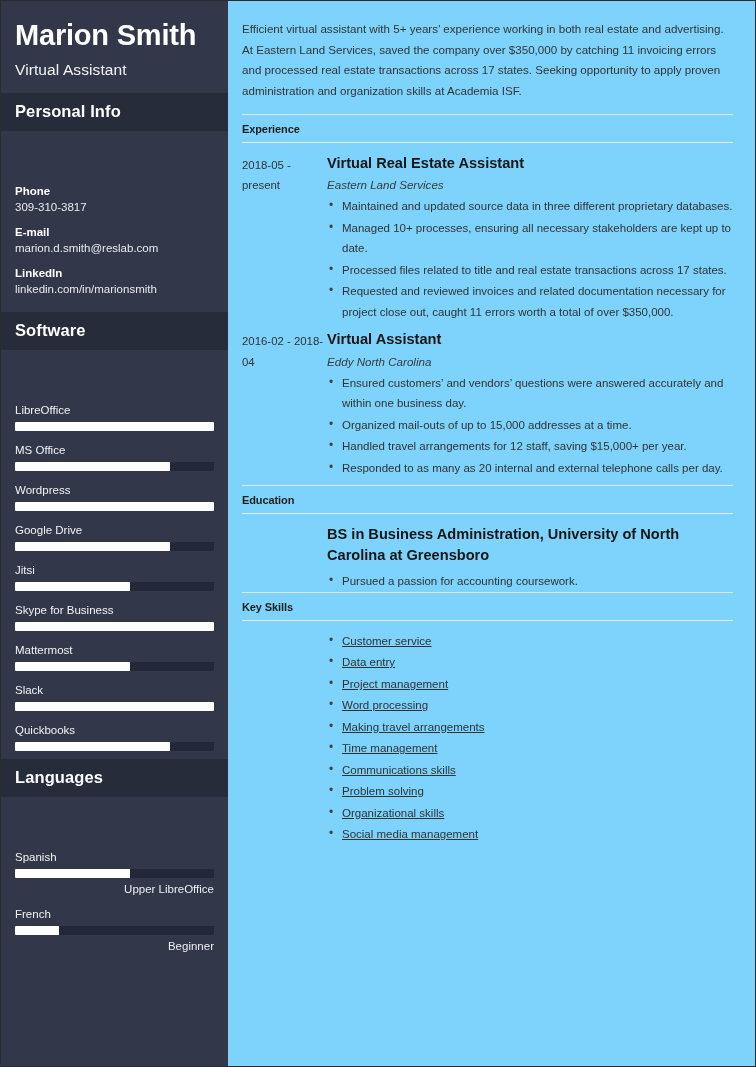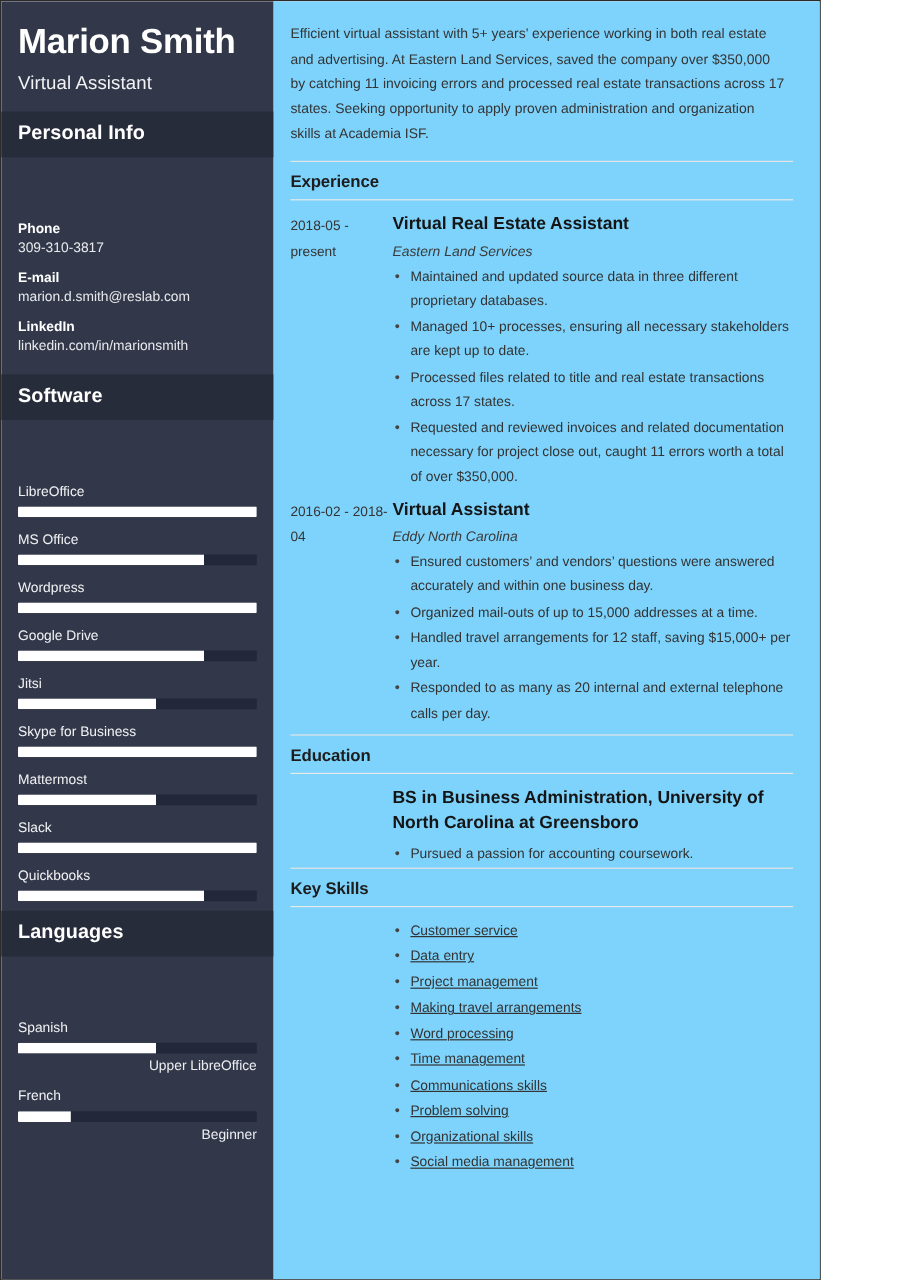--- a/index.html
+++ b/index.html
@@ -5,21 +5,21 @@
 <style>
   * { box-sizing: border-box; margin: 0; padding: 0; }
 
   html, body {
     background: #ffffff;
     font-family: "Liberation Sans", sans-serif;
   }
 
   .page {
     position: relative;
-    width: 684px;
+    width: 756px;
     height: 1067px;
     background: #ffffff;
     border: 1px solid #2b2b2b;
     display: flex;
     overflow: hidden;
   }
 
   
   .sidebar {
     width: 227px;
@@ -113,21 +113,21 @@
 
   .summary {
     font-size: 11.6px;
     line-height: 1.78;
     color: #343434;
     margin-bottom: 12px;
     padding-right: 6px;
   }
 
   .section-head {
-    font-size: 14px;
+    font-size: 11px;
     font-weight: bold;
     color: #1d1d1d;
     padding: 8px 0 7px 0;
     border-top: 1px solid #e4e4e4;
     border-bottom: 1px solid #e9e9e9;
     margin-bottom: 10px;
     letter-spacing: -0.1px;
   }
 
   .entry { display: flex; margin-bottom: 6px; }
@@ -329,22 +329,22 @@
             <li>Pursued a passion for accounting coursework.</li>
           </ul>
         </div>
       </div>
 
     <div class="section-head">Key Skills</div>
     <ul class="bullets skills-list" id="skills-list">
         <li>Customer service</li>
         <li>Data entry</li>
         <li>Project management</li>
+        <li>Word processing</li>
         <li>Making travel arrangements</li>
-        <li>Word processing</li>
         <li>Time management</li>
         <li>Communications skills</li>
         <li>Problem solving</li>
         <li>Organizational skills</li>
         <li>Social media management</li>
       </ul>
 
   </main>
 
 </div>

